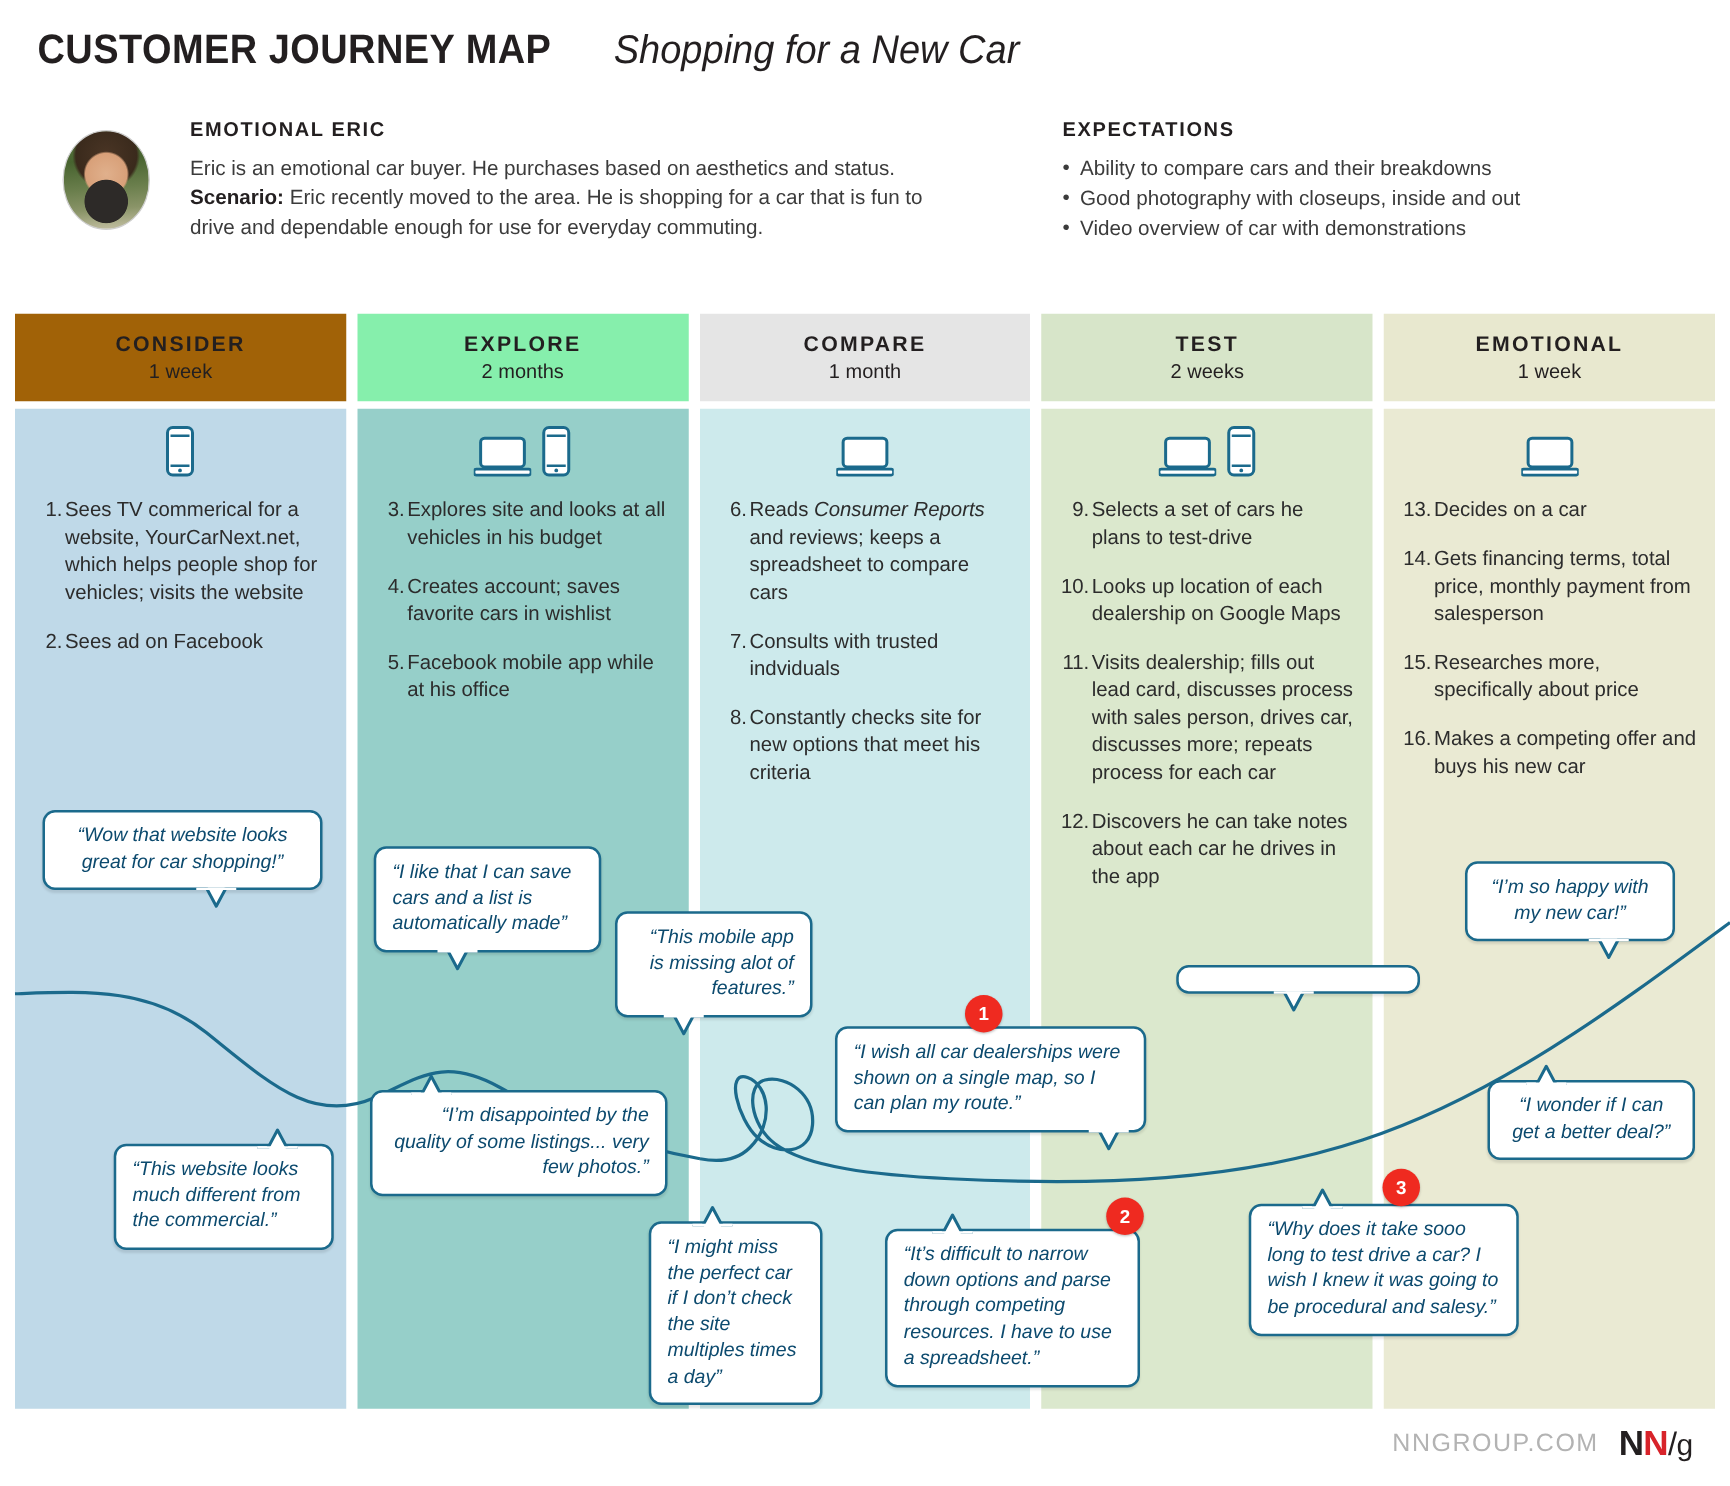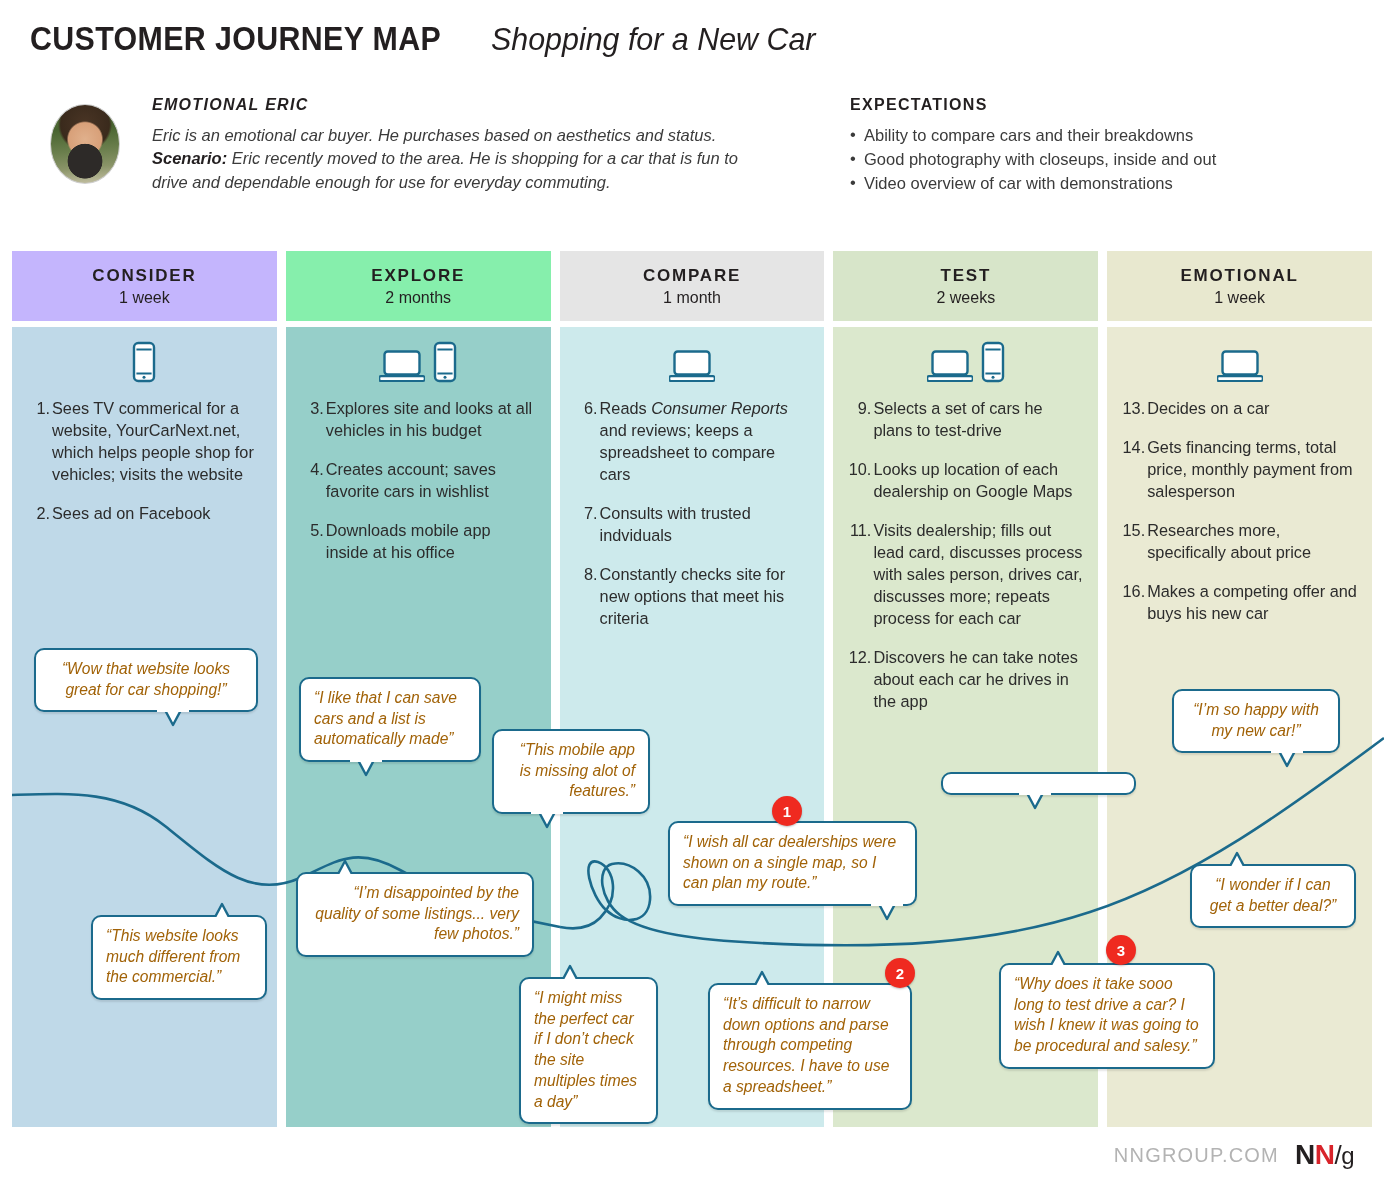--- a/index.html
+++ b/index.html
@@ -27,21 +27,21 @@
   .title-sub{
     font-size:32px; font-style:italic; color:#231f20;
     transform:scaleX(0.95); transform-origin:left center;
   }
 
   
   .meta{
     position:absolute; left:30px; top:96px; right:30px;
     display:flex; align-items:flex-start;
   }
-  .persona-block{ display:flex; align-items:flex-start; width:810px;font-style:italic; }
+  .persona-block{ display:flex; align-items:flex-start; width:810px; }
   .avatar{
     width:70px; height:80px; border-radius:50%;
     margin:8px 0 0 20px; flex:none;
     background:
       radial-gradient(circle at 50% 72%, #2d2a28 0%, #2d2a28 26%, rgba(45,42,40,0) 27%),
       radial-gradient(circle at 50% 44%, #e0b08c 0%, #d8a079 30%, rgba(216,160,121,0) 33%),
       radial-gradient(circle at 50% 25%, #4a3525 0%, #3a2a1c 36%, rgba(58,42,28,0) 40%),
       linear-gradient(175deg,#5f7b45 0%, #47632f 30%, #6b7f4d 58%, #8a9468 78%, #c8c3a7 100%);
     border:1px solid #cfcfcf;
     overflow:hidden;
@@ -108,21 +108,21 @@
     position:absolute; left:0; top:0; width:1384px; height:1189px;
     pointer-events:none;
   }
 
   
   .bubble{
     position:absolute; background:#ffffff;
     border:2.4px solid #1b6a8c; border-radius:10px;
     padding:9px 13px 10px 13px;
     font-style:italic; font-size:15.6px; line-height:1.33;
-    color:#a16207;
+    color:#0c4a6e;
     box-shadow:0 2px 2px rgba(0,0,0,0.10);
   }
   .tail-dn{
     position:absolute; bottom:-15px; width:28px; height:15px;
   }
   .tail-dn svg{ display:block; }
   .tail-up{
     position:absolute; top:-15px; width:28px; height:15px;
   }
   .tail-up svg{ display:block; }
@@ -174,21 +174,21 @@
     <div class="sec-head">EXPECTATIONS</div>
     <ul class="exp-list">
       <li>Ability to compare cars and their breakdowns</li>
       <li>Good photography with closeups, inside and out</li>
       <li>Video overview of car with demonstrations</li>
     </ul>
   </div>
 </div>
 
 <div class="stage-head-row" id="stage-heads">
-    <div class="stage-head" style="background: #c4b5fd; text-align: right;">
+    <div class="stage-head" style="background: #a16207; text-align: right;">
       <div class="stage-name">CONSIDER</div>
      <div class="stage-dur">1 week</div>
     </div>
     <div class="stage-head" style="background: #86efac;">
       <div class="stage-name">EXPLORE</div>
      <div class="stage-dur">2 months</div>
     </div>
     <div class="stage-head" style="background: #e5e5e5;">
       <div class="stage-name">COMPARE</div>
      <div class="stage-dur">1 month</div>
@@ -235,21 +235,21 @@
       <line x1="4.4" y1="32.5" x2="19.6" y2="32.5" stroke="#1b6a8c" stroke-width="2"></line>
       <circle cx="12" cy="36.3" r="1.5" fill="#1b6a8c"></circle>
     </svg></span>
       </div>
       <ol class="steps">
         <li>
       <span class="num">3.</span><span>Explores site and looks at all vehicles in his budget</span></li>
         <li>
       <span class="num">4.</span><span>Creates account; saves favorite cars in wishlist</span></li>
         <li>
-      <span class="num">5.</span><span>Downloads mobile app inside at his office</span></li>
+      <span class="num">5.</span><span>Facebook mobile app while at his office</span></li>
       </ol>
     </div>
     <div class="stage-col" style="background: rgb(205, 234, 236);">
       <div class="devices">
         <span class="dev">
     <svg width="46" height="34" viewBox="0 0 46 34">
       <rect x="5.5" y="2.5" width="35" height="23" rx="3.2" fill="#fff" stroke="#1b6a8c" stroke-width="2.4"></rect>
       <path d="M2 27.2 H44 a1.8 1.8 0 0 1 1.8 1.8 v1.2 a1.8 1.8 0 0 1 -1.8 1.8 H2 a1.8 1.8 0 0 1 -1.8 -1.8 v-1.2 A1.8 1.8 0 0 1 2 27.2 Z" fill="#fff" stroke="#1b6a8c" stroke-width="2.2"></path>
     </svg></span>
       </div>

